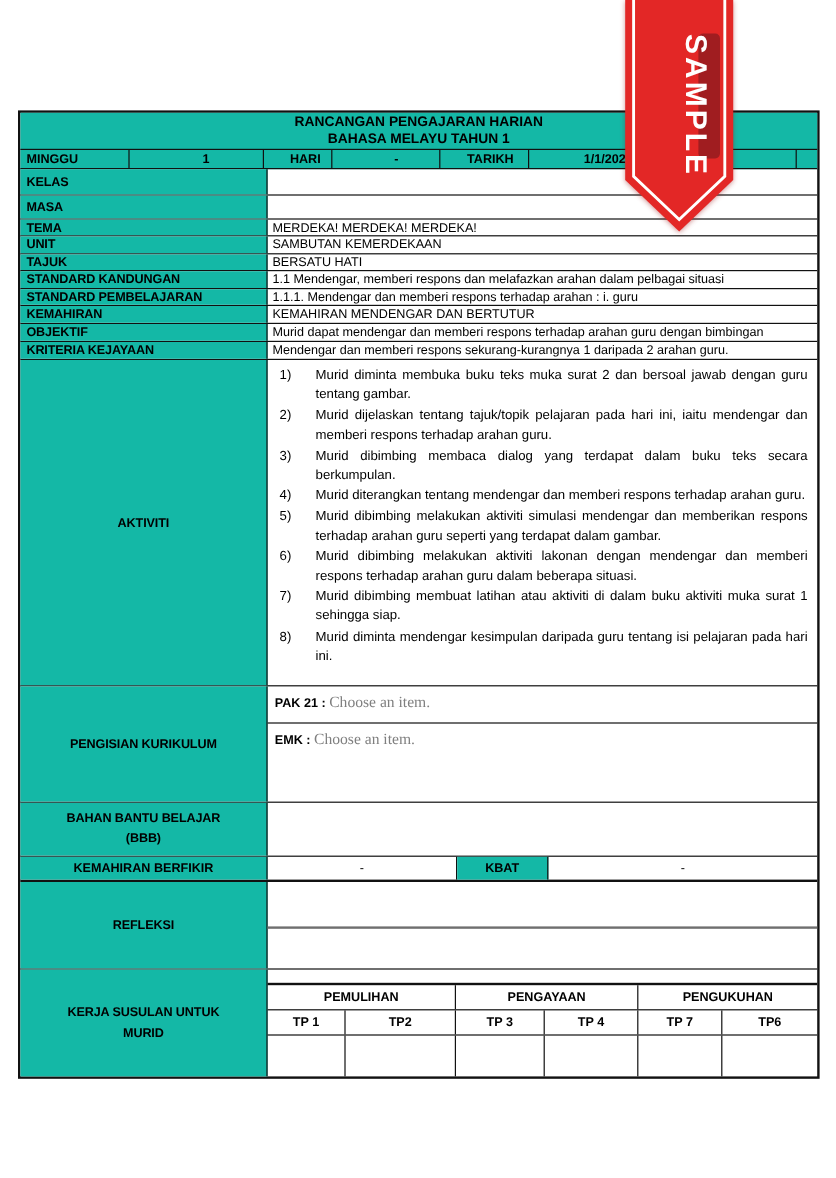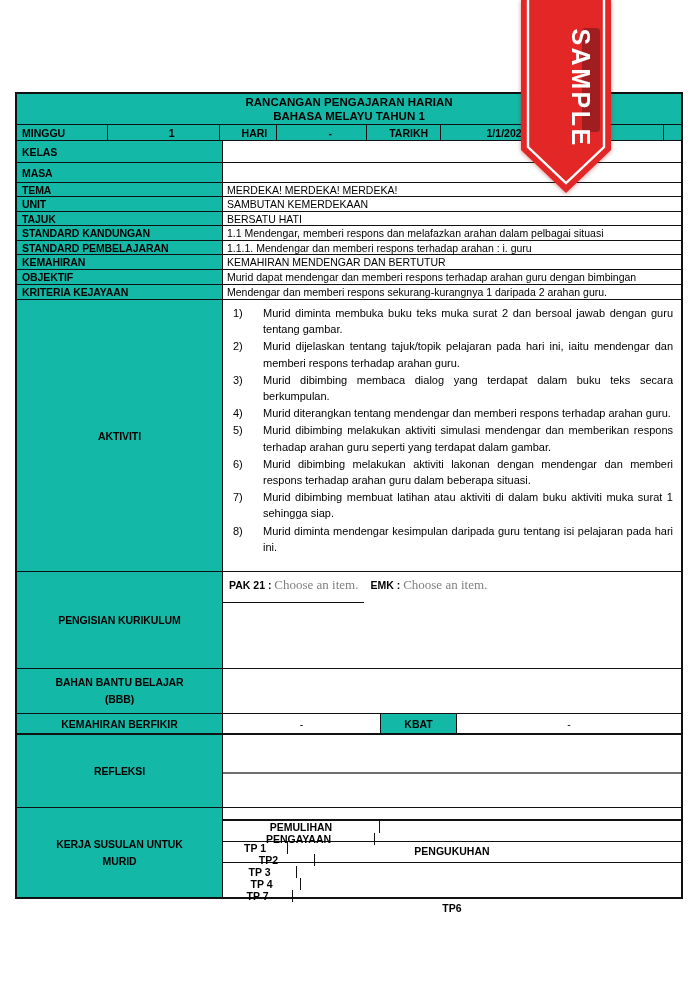--- a/index.html
+++ b/index.html
@@ -25,32 +25,32 @@
   .lrow .label{width:206px;display:flex;align-items:center;padding:1px 5px;
                font-weight:bold;font-size:10.5px;letter-spacing:-0.1px;border-right:1px solid #111;}
   .lrow .value{flex:1;display:flex;align-items:center;padding:1px 4px;font-size:10.5px;}
   .center-label{justify-content:center !important;}
   
   .akt-items{flex:1;padding:5px 8px 4px 10px;font-size:11px;line-height:16.2px;}
   .akt-item{display:flex;margin-bottom:1px;}
   .akt-num{width:30px;flex:0 0 30px;}
   .akt-text{flex:1;text-align:justify;}
   
-  .peng-col{flex:1;display:flex;}
+  .peng-col{flex:1;display:flex;flex-direction:column;}
   .peng-sub{box-sizing:border-box;padding:5px 6px 2px 6px;font-size:10.5px;}
   .peng-sub .key{font-weight:bold;}
   .placeholder{font-family:"Liberation Serif",serif;font-size:13px;color:#7f7f7f;}
   
   .kb-dash{display:flex;align-items:center;justify-content:center;font-size:10.5px;}
   
   .ref-col{flex:1;display:flex;flex-direction:column;}
   .ref-line{border-bottom:2px solid #6f6f6f;}
   
   .ks-col{flex:1;display:flex;flex-direction:column;}
-  .ks-row{display:flex;box-sizing:border-box;border-bottom:1px solid #111;flex-direction:column;}
+  .ks-row{display:flex;box-sizing:border-box;border-bottom:1px solid #111;}
   .ks-cell{box-sizing:border-box;display:flex;align-items:center;justify-content:center;
            font-size:10.5px;font-weight:bold;}
   
   .ribbon{position:absolute;left:520px;top:0;width:92px;height:196px;z-index:5;
           filter:drop-shadow(0 1px 2px rgba(150,20,20,0.45));}
 </style>
 </head>
 <body>
 
 <div class="page">

